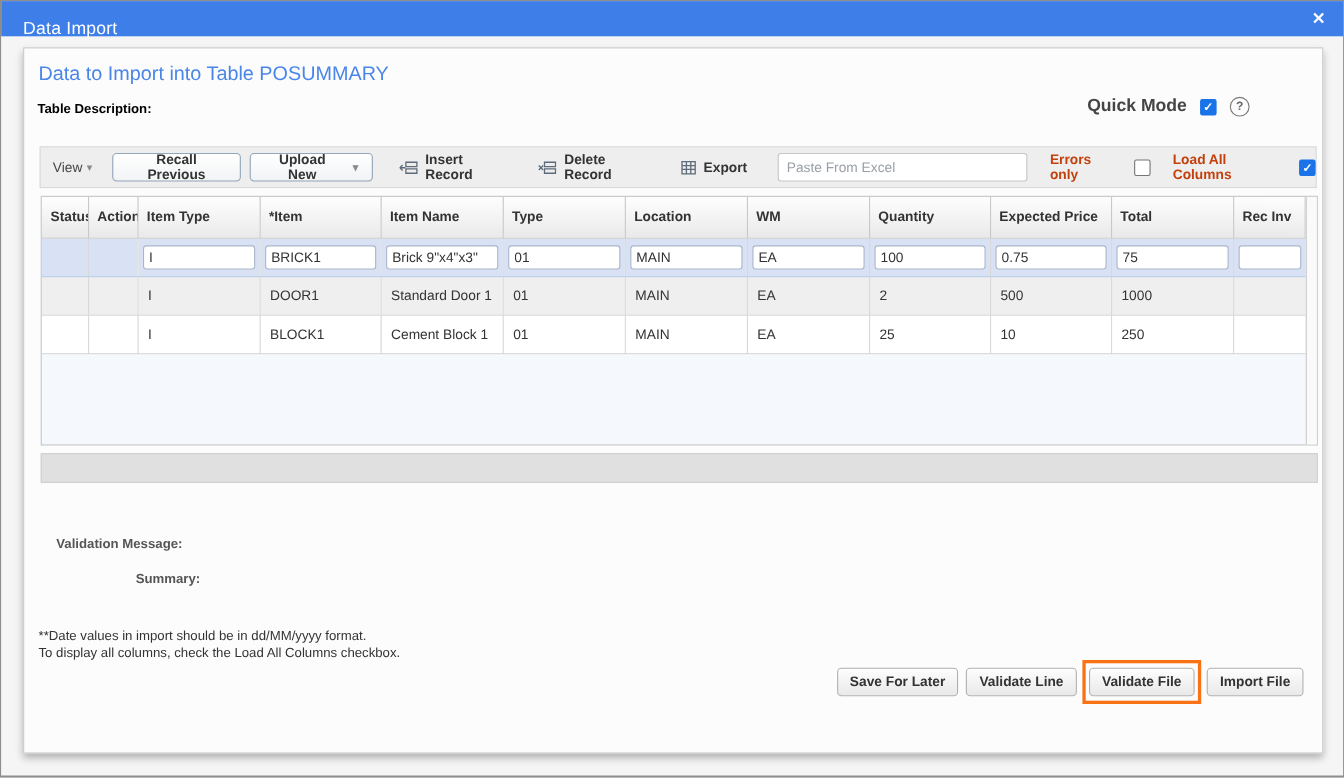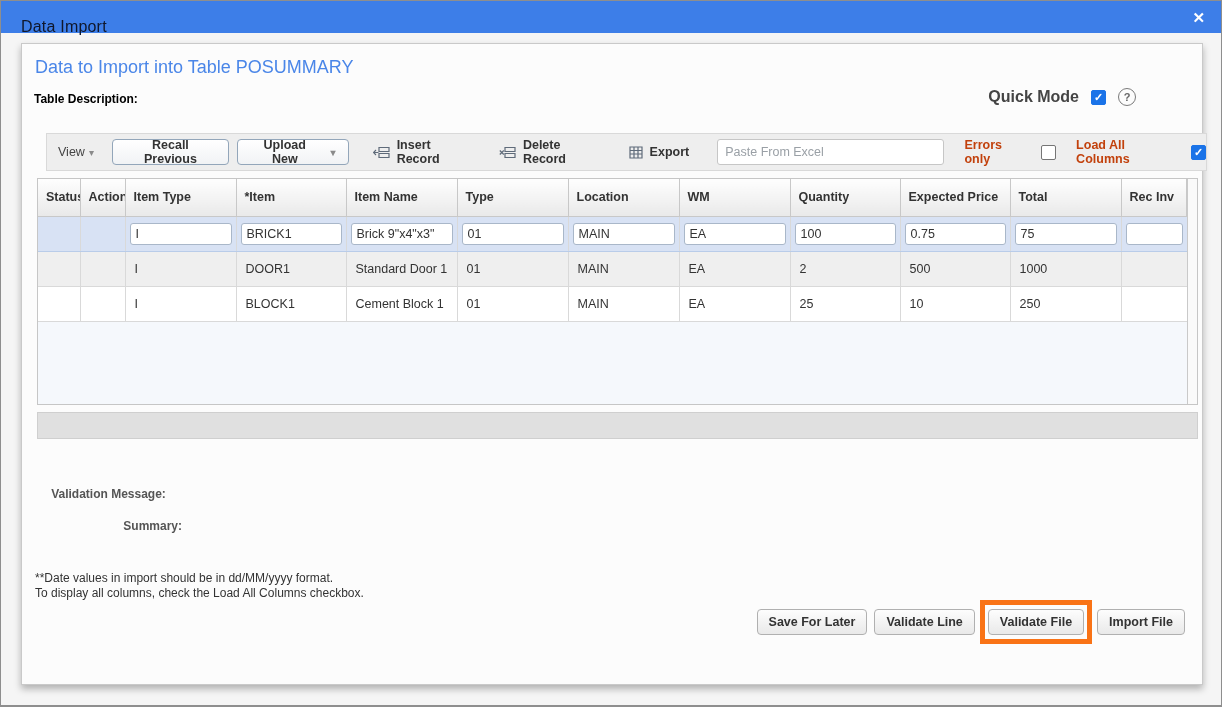--- a/index.html
+++ b/index.html
@@ -4,21 +4,21 @@
 <style>
   * { margin:0; padding:0; box-sizing:border-box; }
   html,body { width:1222px; height:707px; }
   body { font-family:"Liberation Sans", sans-serif; background:#f5f5f5; }
   .screen { position:relative; width:1222px; height:707px; background:#f5f5f5;
             border:1px solid #8e8e8e; border-bottom:2px solid #8e8e8e; overflow:hidden; }
 
   
   .titlebar { position:absolute; left:0; top:0; width:100%; height:32px; background:#3d7ee8;
               display:flex; align-items:center; justify-content:space-between; padding:0 16px 0 20px; }
-  .titlebar .title { color:#0f172a; font-size:16px; letter-spacing:.2px;margin-top:20px; }
+  .titlebar .title { color:#ffffff; font-size:16px; letter-spacing:.2px;margin-top:20px; }
   .titlebar .close { color:#fff; font-size:15px; font-weight:bold; cursor:pointer; line-height:1; }
 
   
   .panel { position:absolute; left:20px; top:42px; width:1182px; height:642px;
            background:#fcfcfc; border:1px solid #c9c9c9; box-shadow:0 4px 7px rgba(0,0,0,.28); }
 
   .heading { position:absolute; left:13px; top:13px; font-size:18px; color:#4a86e8; }
   .table-desc { position:absolute; left:12px; top:48px; font-size:12px; font-weight:bold; color:#000000; }
 
   .quickmode { position:absolute; top:44px; right:66px; display:flex; align-items:center; gap:12px; }
@@ -26,21 +26,21 @@
   .helpicon { width:18px; height:18px; border:1.5px solid #7a7a7a; border-radius:50%;
               display:flex; align-items:center; justify-content:center;
               font-size:11px; color:#666; font-weight:bold; }
 
   
   .cb { width:15px; height:15px; border:1px solid #757575; border-radius:2px; background:#fff;
         display:inline-flex; align-items:center; justify-content:center; cursor:pointer; }
   .cb.checked { background:#1a73e8; border-color:#1a73e8; color:#fff; font-size:11px; font-weight:bold; }
 
   
-  .toolbar { position:absolute; left:24px; top:89px; width:1161px; height:38px;
+  .toolbar { position:absolute; left:14px; top:89px; width:1161px; height:38px;
              background:#eeeeee; border:1px solid #d9d9d9; display:flex; align-items:center;
              padding-left:11px; }
   .tb-text { font-size:12.5px; color:#444; }
   .caret { font-size:10px; color:#8a8a8a; margin-left:4px; }
   .tb-btn { margin-left:18px; height:26px; padding:0 12px; display:flex; align-items:center; gap:7px;
             background:linear-gradient(#ffffff,#f1f3f5); border:1px solid #93a6ba; border-radius:4px;
             font-size:12.5px; font-weight:bold; color:#333; cursor:pointer; }
   .tb-btn + .tb-btn { margin-left:8px; }
   .tb-action { margin-left:24px; display:flex; align-items:center; gap:7px; cursor:pointer;
                font-size:12.5px; font-weight:bold; color:#333; }
@@ -76,21 +76,21 @@
   .vmsg { left:13px; top:443px; text-align:center; }
   .vsum { left:13px; top:475px; }
   .footnotes { position:absolute; left:13px; top:527px; font-size:12px; color:#333; line-height:15px; }
 
   
   .actions { position:absolute; right:17px; top:556px; display:flex; align-items:center; gap:7px; }
   .act-btn { height:26px; padding:0 11px; background:linear-gradient(#fdfdfd,#e9e9e9);
              border:1px solid #b0b0b0; border-radius:4px; font-size:12.5px; font-weight:bold;
              color:#333; cursor:pointer; white-space:nowrap;
              font-family:"Liberation Sans", sans-serif; }
-  .red-box { border:5px solid #f97316; padding:4px 3px; margin:0 -2px; }
+  .red-box { border:3px solid #f97316; padding:4px 3px; margin:0 -2px; }
   svg .ln { stroke:#5f6b7a; fill:none; stroke-width:1.2; }
 </style>
 </head>
 <body>
 
 <div class="screen">
 
   <div class="titlebar">
     <span class="title">Data Import</span>
     <span class="close">✕</span>

